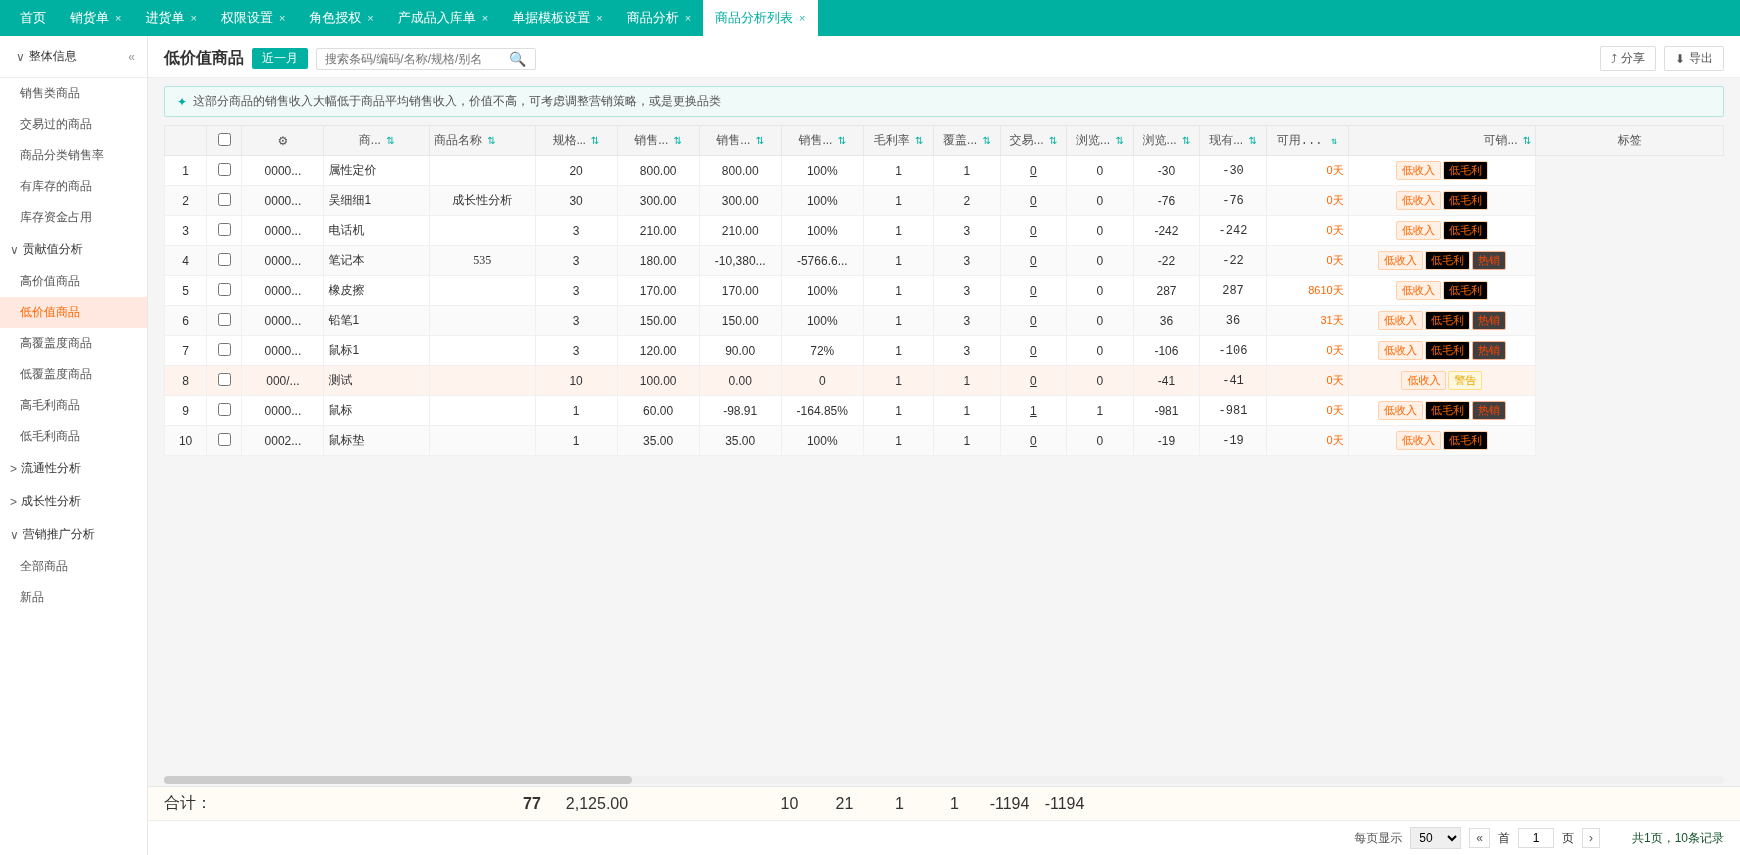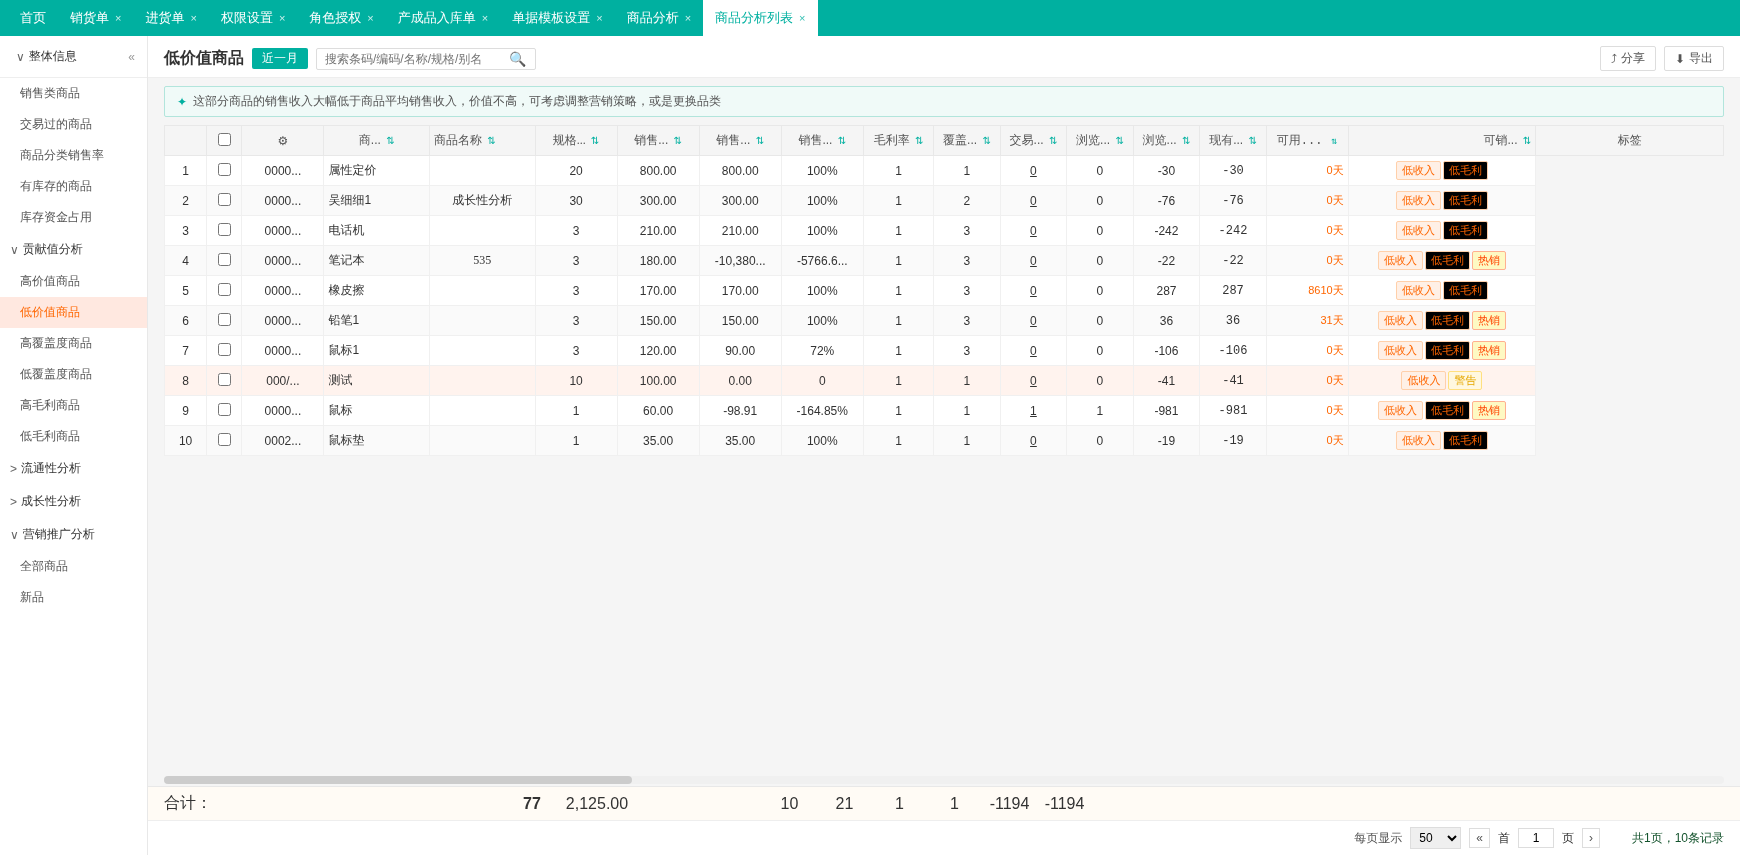--- a/index.html
+++ b/index.html
@@ -44,21 +44,21 @@
     table { width: 100%; border-collapse: collapse; font-size: 12px; }
     thead th { background: #f5f5f5; border: 1px solid #e8e8e8; padding: 6px 4px; text-align: center; font-weight: normal; color: #555; white-space: nowrap; position: sticky; top: 0; z-index: 2; }
     thead th .sort-icon { color: #00b0a0; font-size: 10px; margin-left: 2px; }
     tbody tr { background: #fff; }
     tbody tr:nth-child(even) { background: #fafafa; }
     tbody tr.highlight { background: #fff3ee; }
     tbody td { border: 1px solid #f0f0f0; padding: 5px 4px; text-align: center; white-space: nowrap; }
     .tag { display: inline-block; padding: 1px 5px; border-radius: 2px; font-size: 11px; margin: 0 1px; }
     .tag-low-income { background: #fff0e6; color: #ff6600; border: 1px solid #ffd0aa; }
     .tag-low-profit { background: #000000; color: #ff6600; border: 1px solid #ffd0aa; }
-    .tag-hot { background: #fef9c3; color: #ff4400; border: 1px solid #ffb090; }
+    .tag-hot { background: #404040; color: #ff4400; border: 1px solid #ffb090; }
     .tag-warn { background: #fff8e0; color: #e6a800; border: 1px solid #ffe080; }
     .days-tag { color: #ff6600; font-size: 11px; }
     .underline-link { text-decoration: underline; color: #333; cursor: pointer; }
     .checkbox-cell { width: 24px; }
     input[type=checkbox] { cursor: pointer; }
 
     
     .footer-summary { background: #fffbf5; border-top: 1px solid #e8e8e8; padding: 6px 16px; display: flex; align-items: center; flex-shrink: 0; font-size: 16px; }
     .footer-summary .label { color: #333; min-width: 40px; }
     .summary-cells { display: flex; flex: 1; }

